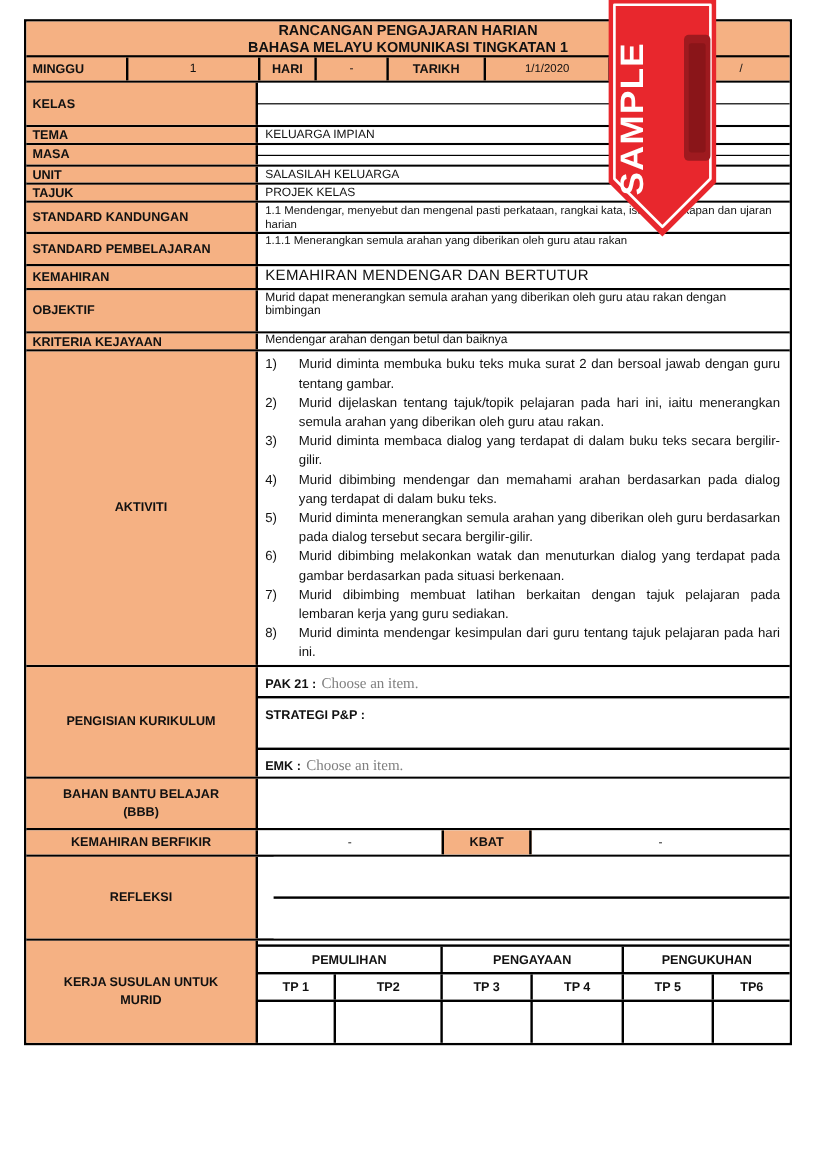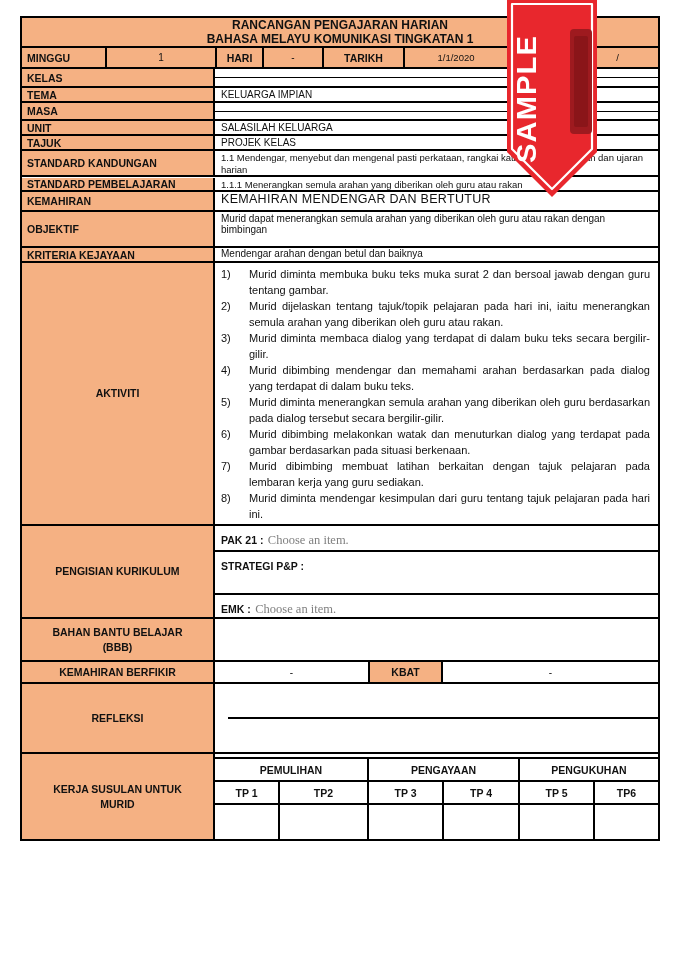--- a/index.html
+++ b/index.html
@@ -28,25 +28,25 @@
 
   .content { flex:1; background:#fff; display:flex; flex-direction:column; min-width:0; }
   .cval {
     flex:1; display:flex; align-items:center; padding:0 6px; font-size:10px;
   }
 
   
   .r-title   { height:30px; flex-direction:column; align-items:center; justify-content:center; text-align:center; }
   .r-title .t { font-weight:bold; font-size:12px; line-height:14px; }
   .r-minggu  { height:21px; }
-  .r-kelas   { height:19px; }
+  .r-kelas   { height:37px; }
   .r-masa    { height:18px; }
   .r-simple  { height:15px; }
   .r-sk      { height:26px; }
-  .r-sp      { height:15px;align-items:flex-end; }
+  .r-sp      { height:27px; }
   .r-kem     { height:20px; }
   .r-obj     { height:36px; }
   .r-kk      { height:15px; }
   .r-akt     { height:263px; }
   .r-peng    { height:93px; }
   .r-bbb     { height:43px; }
   .r-kb      { height:22px; }
   .r-refl    { height:70px;gap:13px; }
   .r-kerja   { height:85px; }
 

